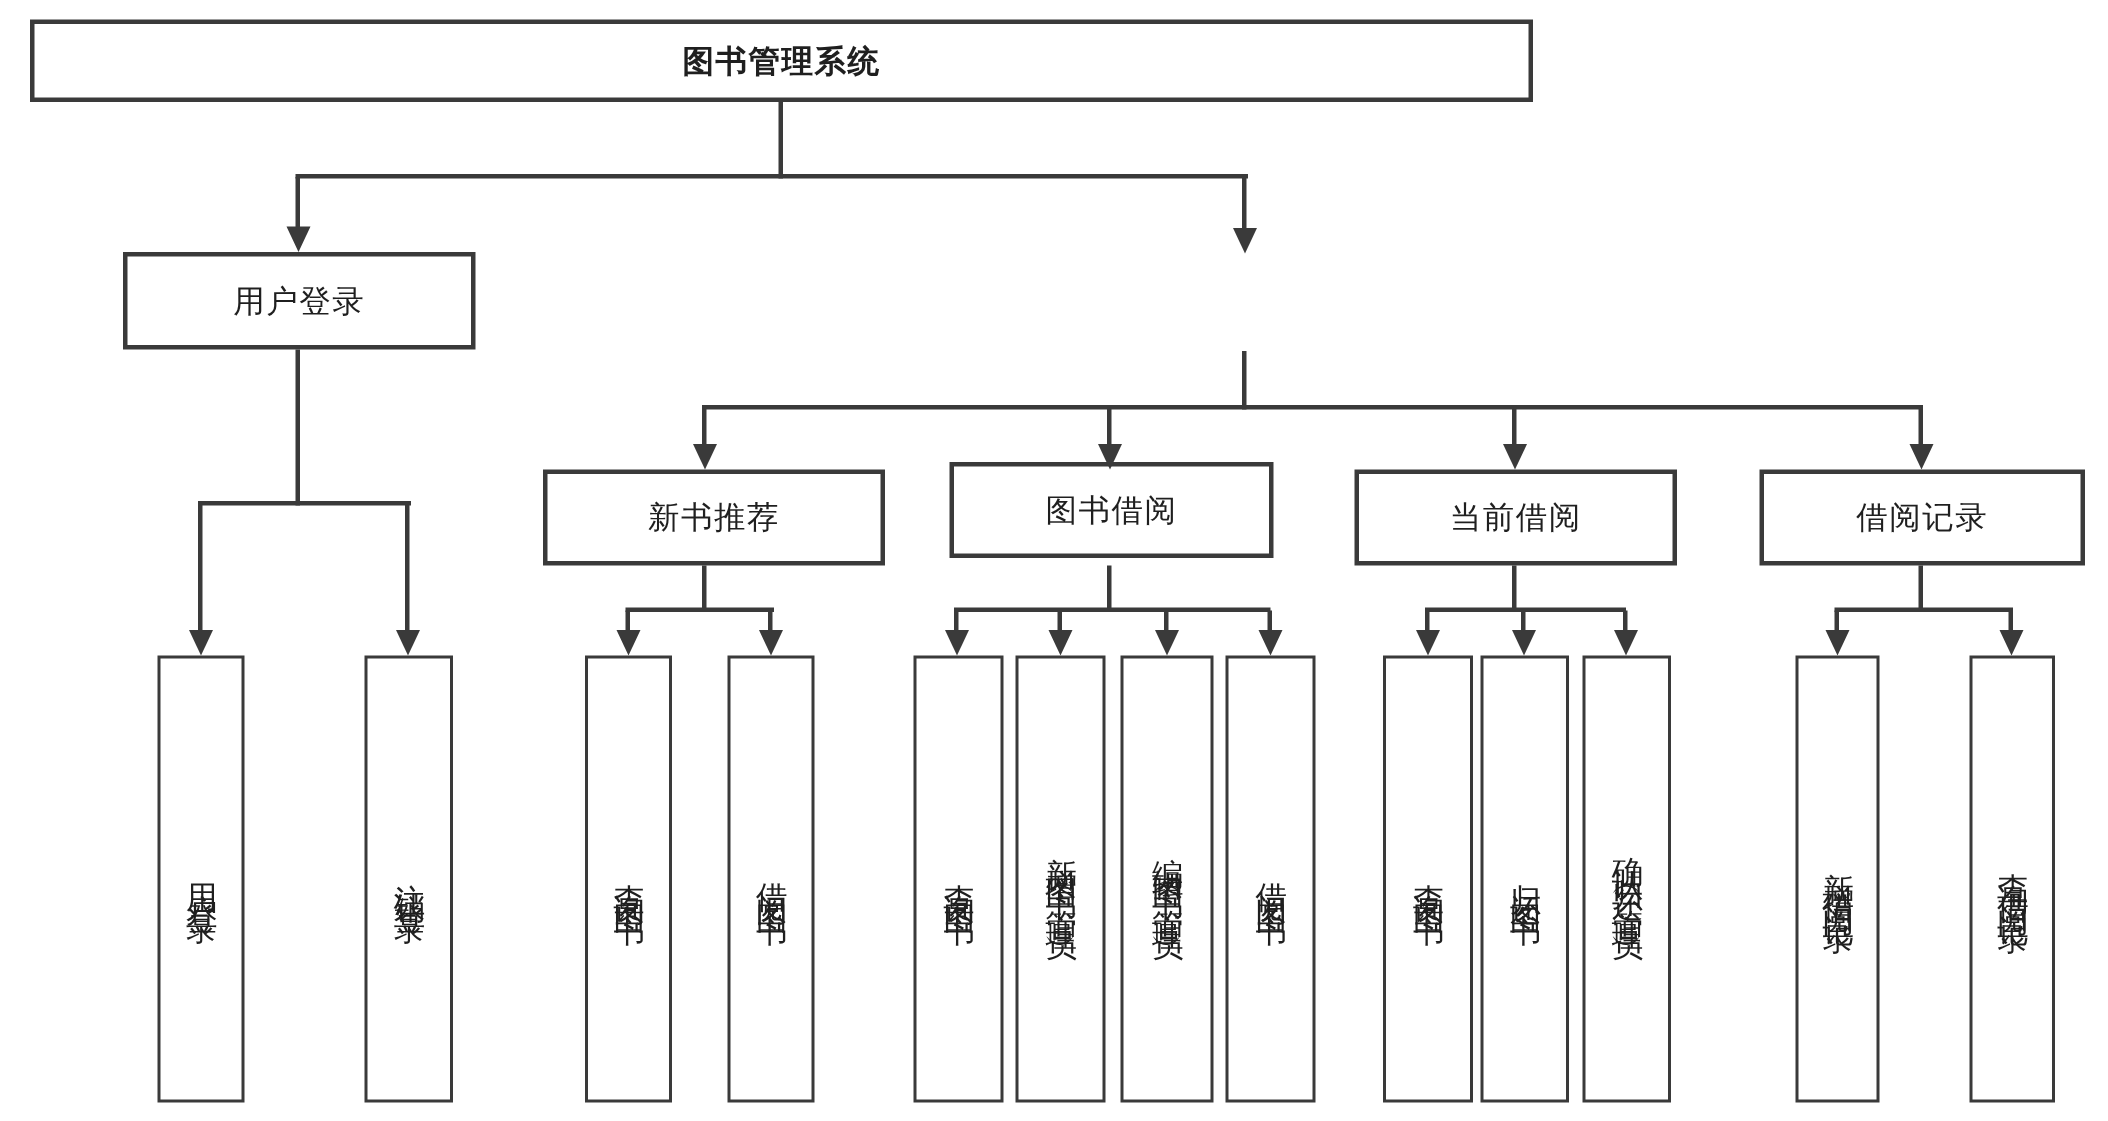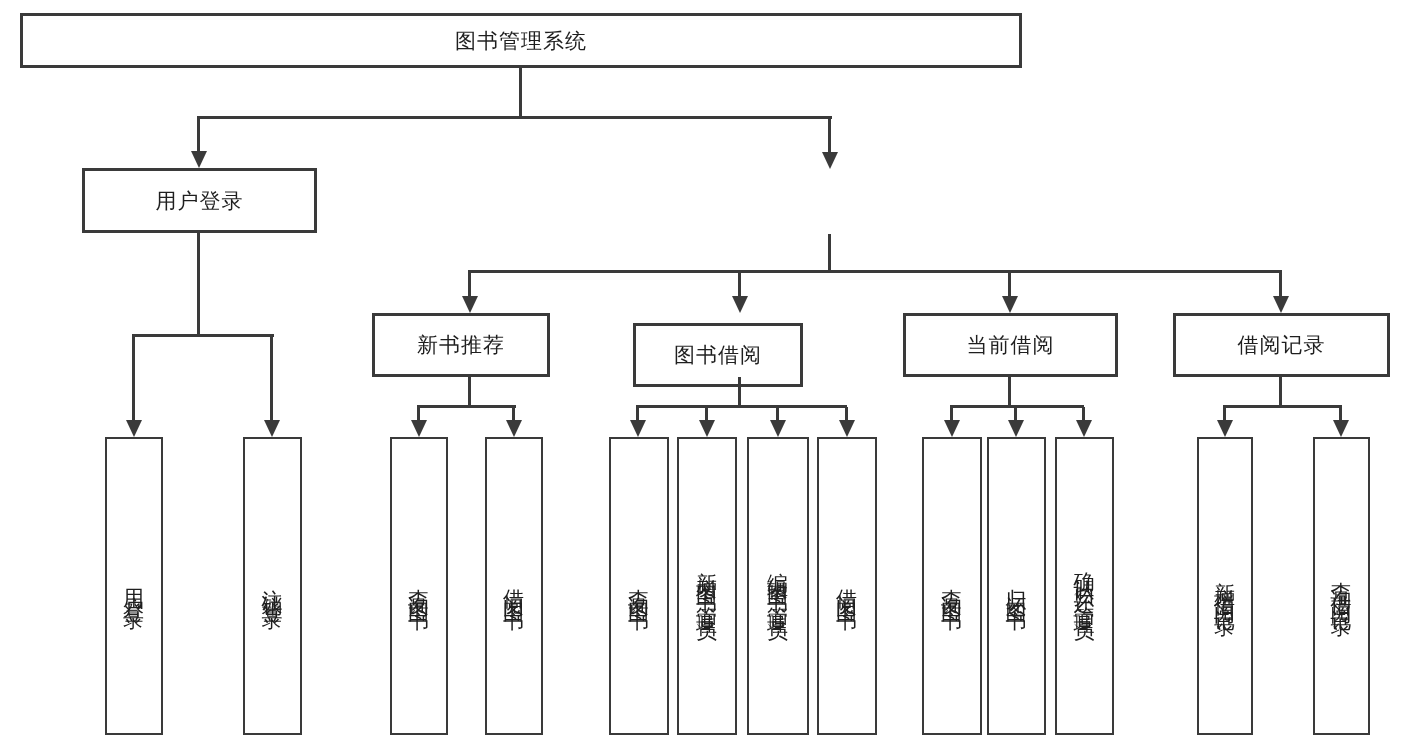--- a/index.html
+++ b/index.html
@@ -54,26 +54,26 @@
     z-index: 10;
     text-shadow: 1px 1px 0 #fff, -1px -1px 0 #fff, 1px -1px 0 #fff, -1px 1px 0 #fff, 0 0 3px #fff;
     white-space: nowrap;
   }
 </style>
 </head>
 <body>
 
 <div class="canvas">
 
-  <div class="node" style="left:20px;top:13px;width:1002px;height:55px;">图书管理系统</div>
+  <div class="node" style="left:20px;top:13px;width:1002px;height:55px;font-weight:bold;">图书管理系统</div>
 
   <div class="node" style="left:82px;top:168px;width:235px;height:65px;">用户登录</div>
 
-  <div class="node" style="left:372px;top:313px;width:178px;height:64px;">新书推荐</div>
-  <div class="node" style="left:633px;top:323px;width:170px;height:64px;">图书借阅</div>
+  <div class="node" style="left:362px;top:313px;width:228px;height:64px;">新书推荐</div>
+  <div class="node" style="left:633px;top:308px;width:216px;height:64px;">图书借阅</div>
   <div class="node" style="left:903px;top:313px;width:215px;height:64px;">当前借阅</div>
   <div class="node" style="left:1173px;top:313px;width:217px;height:64px;">借阅记录</div>
 
   <div class="node leaf" style="left:105px;width:58px;">
     <span class="vtext">用户登录</span>
   </div>
   <div class="node leaf" style="left:243px;width:59px;">
     <span class="vtext">注销登录</span>
   </div>
 

